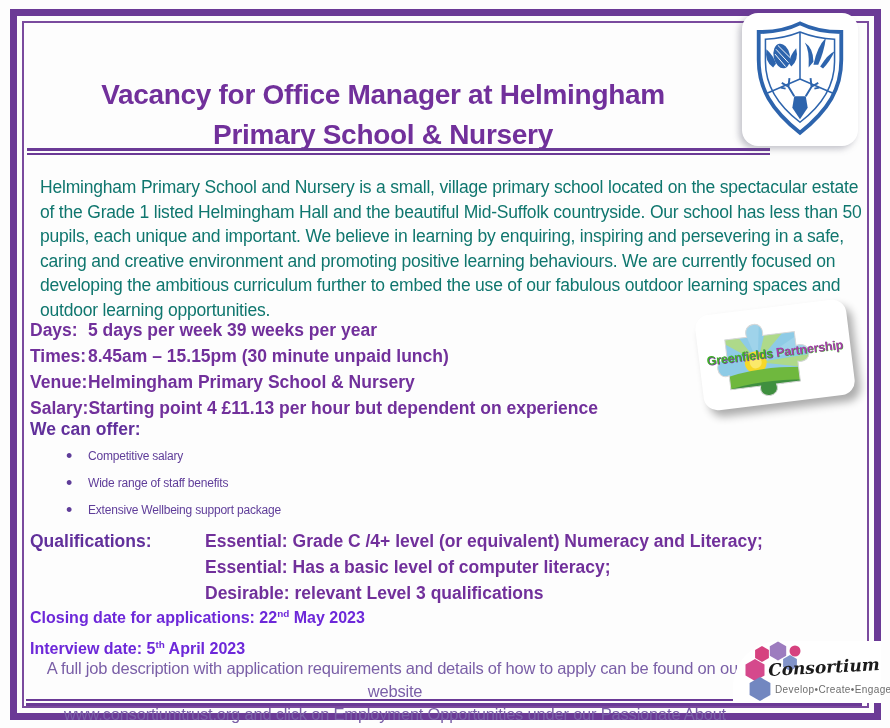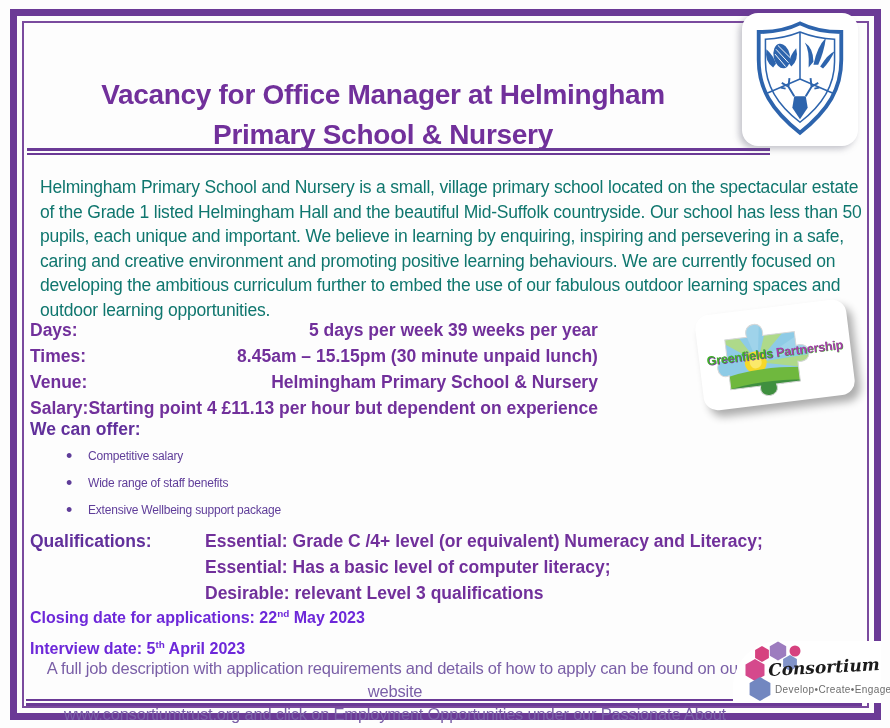--- a/index.html
+++ b/index.html
@@ -14,21 +14,21 @@
   .title-rule{position:absolute;left:27px;top:148px;width:743px;height:2px;
               border-top:3px solid #6b3a96;border-bottom:2px solid #6b3a96;}
   .crest-card{position:absolute;left:742px;top:13px;width:116px;height:133px;background:#fff;
               border-radius:16px;box-shadow:-3px 3px 6px rgba(90,90,110,0.35);
               display:flex;align-items:center;justify-content:center;z-index:3;}
   
   .intro{position:absolute;left:40px;top:175px;width:822px;font-size:17.5px;line-height:24.5px;
          color:#0f766e;letter-spacing:-0.2px;}
   
   .details{position:absolute;left:30px;top:317px;font-size:17.5px;font-weight:bold;color:#71309b;}
-  .detail-row{display:flex;line-height:26px;justify-content:space-between;}
+  .detail-row{display:flex;line-height:26px;}
   .detail-label{min-width:58px;}
   
   .gf-card{position:absolute;left:699px;top:307px;width:152px;height:96px;background:#fff;
            border-radius:14px;transform:rotate(-7deg);box-shadow:5px 7px 9px rgba(0,0,0,0.32);
            z-index:3;display:flex;align-items:center;justify-content:center;}
   .gf-inner{position:relative;width:140px;height:86px;}
   .gf-text{position:absolute;left:0;top:34px;width:140px;text-align:center;
            font-size:12.5px;font-weight:bold;white-space:nowrap;letter-spacing:-0.2px;}
   .gf-w1{color:#3fae2a;text-shadow:0.7px 0.7px 0 #7a3a9e;}
   .gf-w2{color:#a63dab;text-shadow:0.5px 0.5px 0 #3fae2a;}

